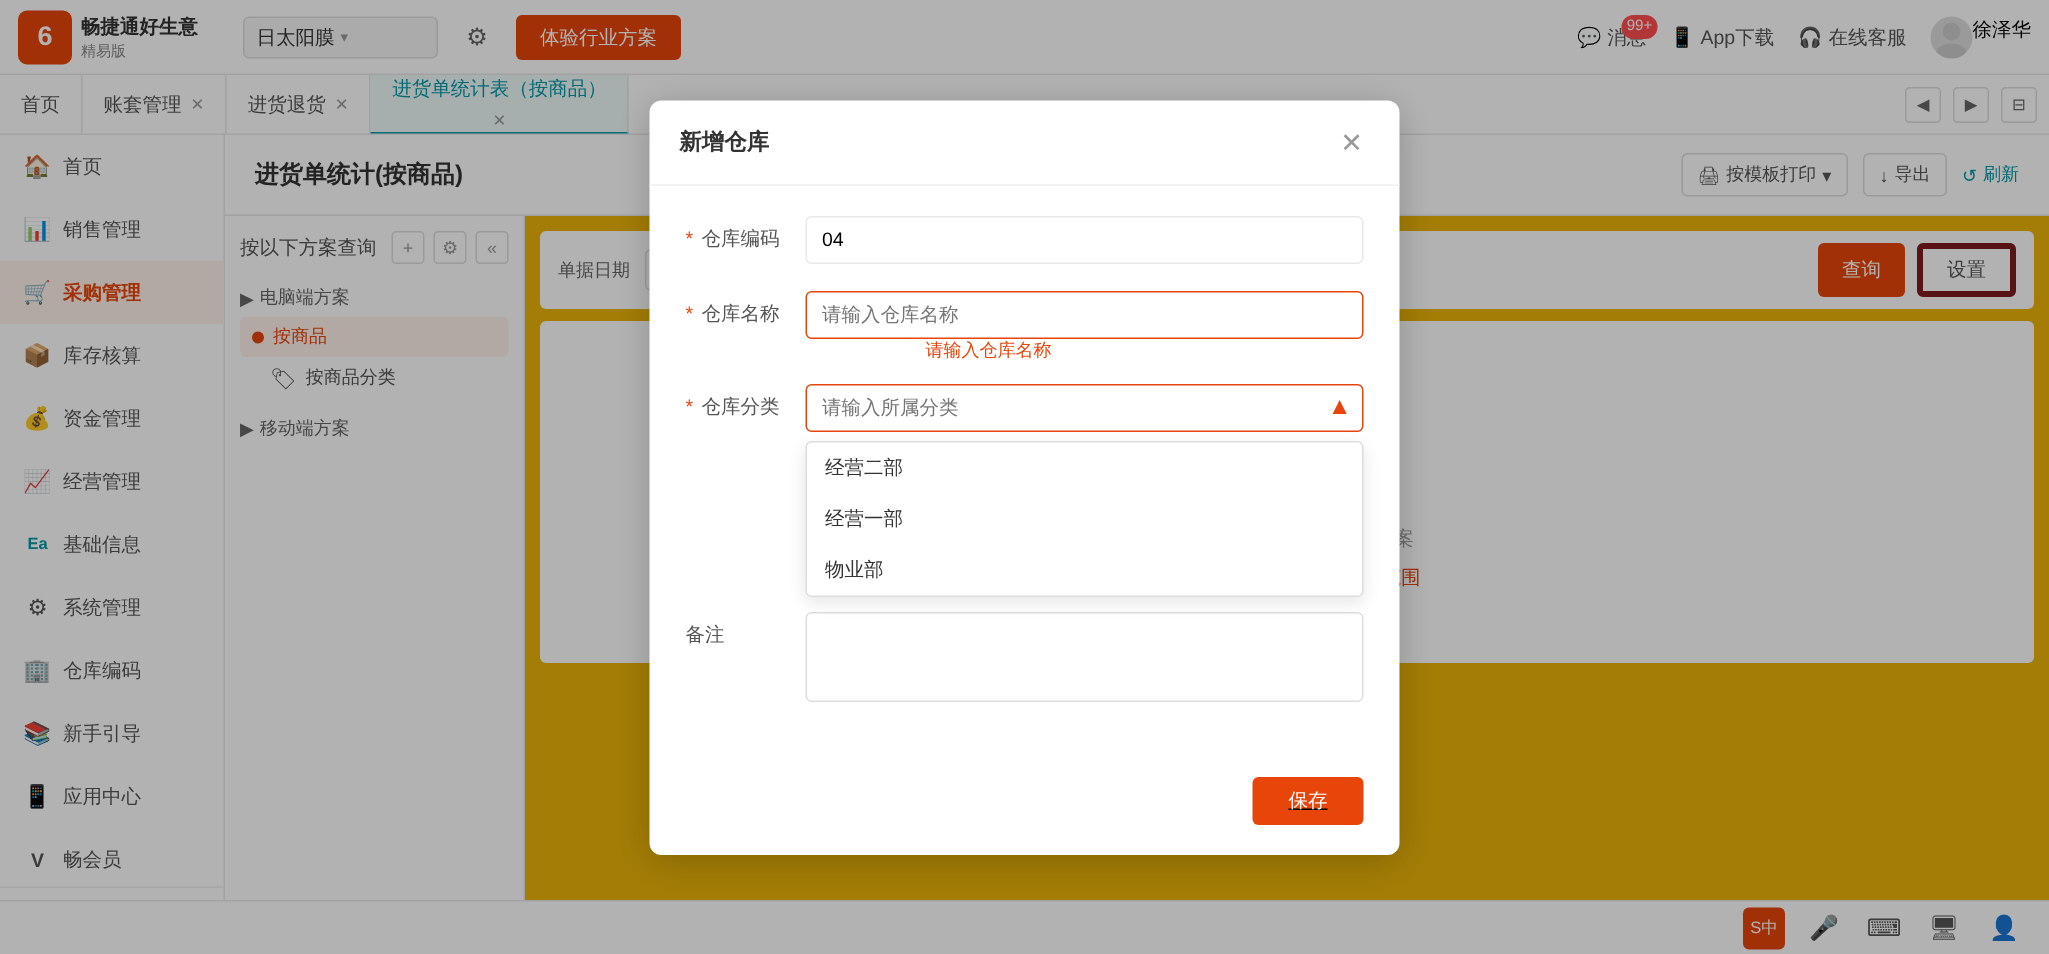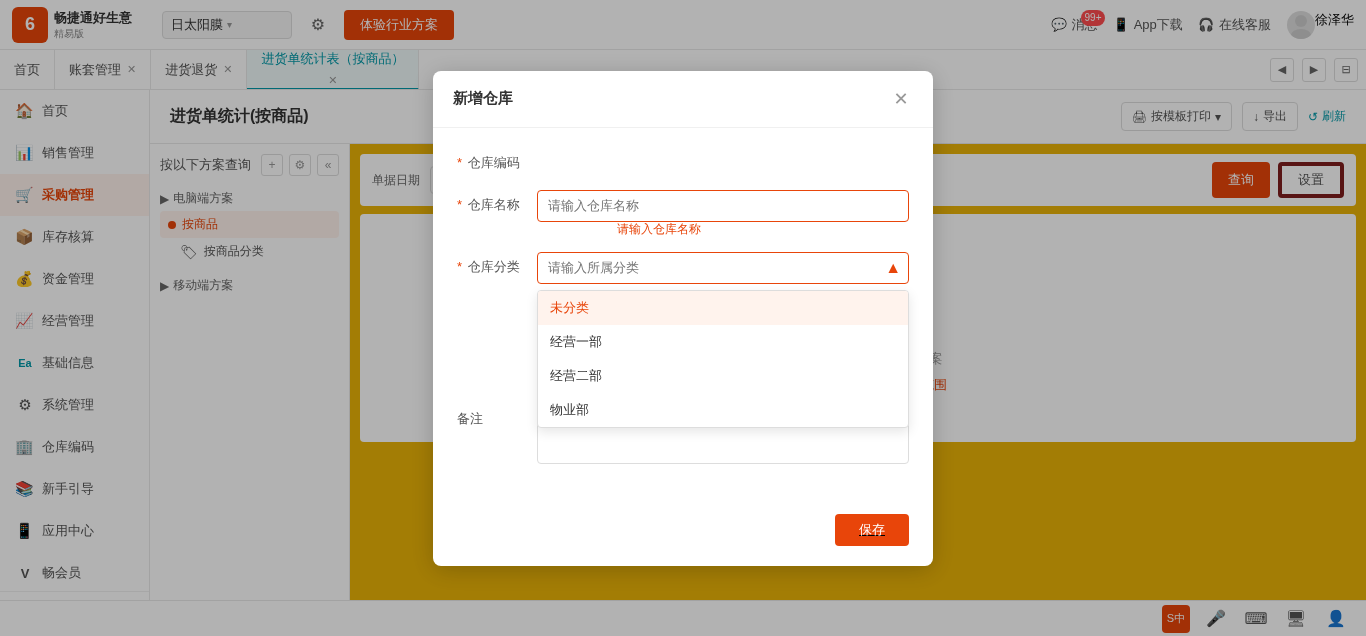--- a/index.html
+++ b/index.html
@@ -809,20 +809,21 @@
       <span class="modal-title">新增仓库</span>
       <div class="modal-close">✕</div>
     </div>
     <div class="modal-body">
 
       <div class="form-row">
         <label class="form-label">
           <span class="required-star">*</span>
           <span>仓库编码</span>
         </label>
+        <input class="form-input" value="04" style="border-color: rgb(232, 232, 232);">
       </div>
 
       <div class="form-row" style="margin-bottom:30px;">
         <label class="form-label">
           <span class="required-star">*</span>
           <span>仓库名称</span>
         </label>
         <div class="form-input-wrap">
           <input class="form-input error" value="" style="width: 100%;" placeholder="请输入仓库名称">
           <div class="error-text">请输入仓库名称</div>
@@ -832,23 +833,22 @@
       <div class="form-row" style="position:relative;margin-top:12px;">
         <label class="form-label">
           <span class="required-star">*</span>
           <span>仓库分类</span>
         </label>
         <div class="form-input-wrap" style="position:relative;">
           <input class="form-input" value="" style="width: 100%; border-color: rgb(232, 69, 10);" placeholder="请输入所属分类">
           <span class="dropdown-toggle">▲</span>
           
           <div class="dropdown-list">
-            <div class="dropdown-item selected">未分类</div>
+            <div class="dropdown-item">经营二部</div>
             <div class="dropdown-item">经营一部</div>
-            <div class="dropdown-item">经营二部</div>
             <div class="dropdown-item">物业部</div>
           </div>
         </div>
       </div>
 
       <div class="form-row" style="margin-top:120px;">
         <label class="form-label">
           <span>备注</span>
         </label>
         <textarea class="form-textarea" style=""></textarea>

